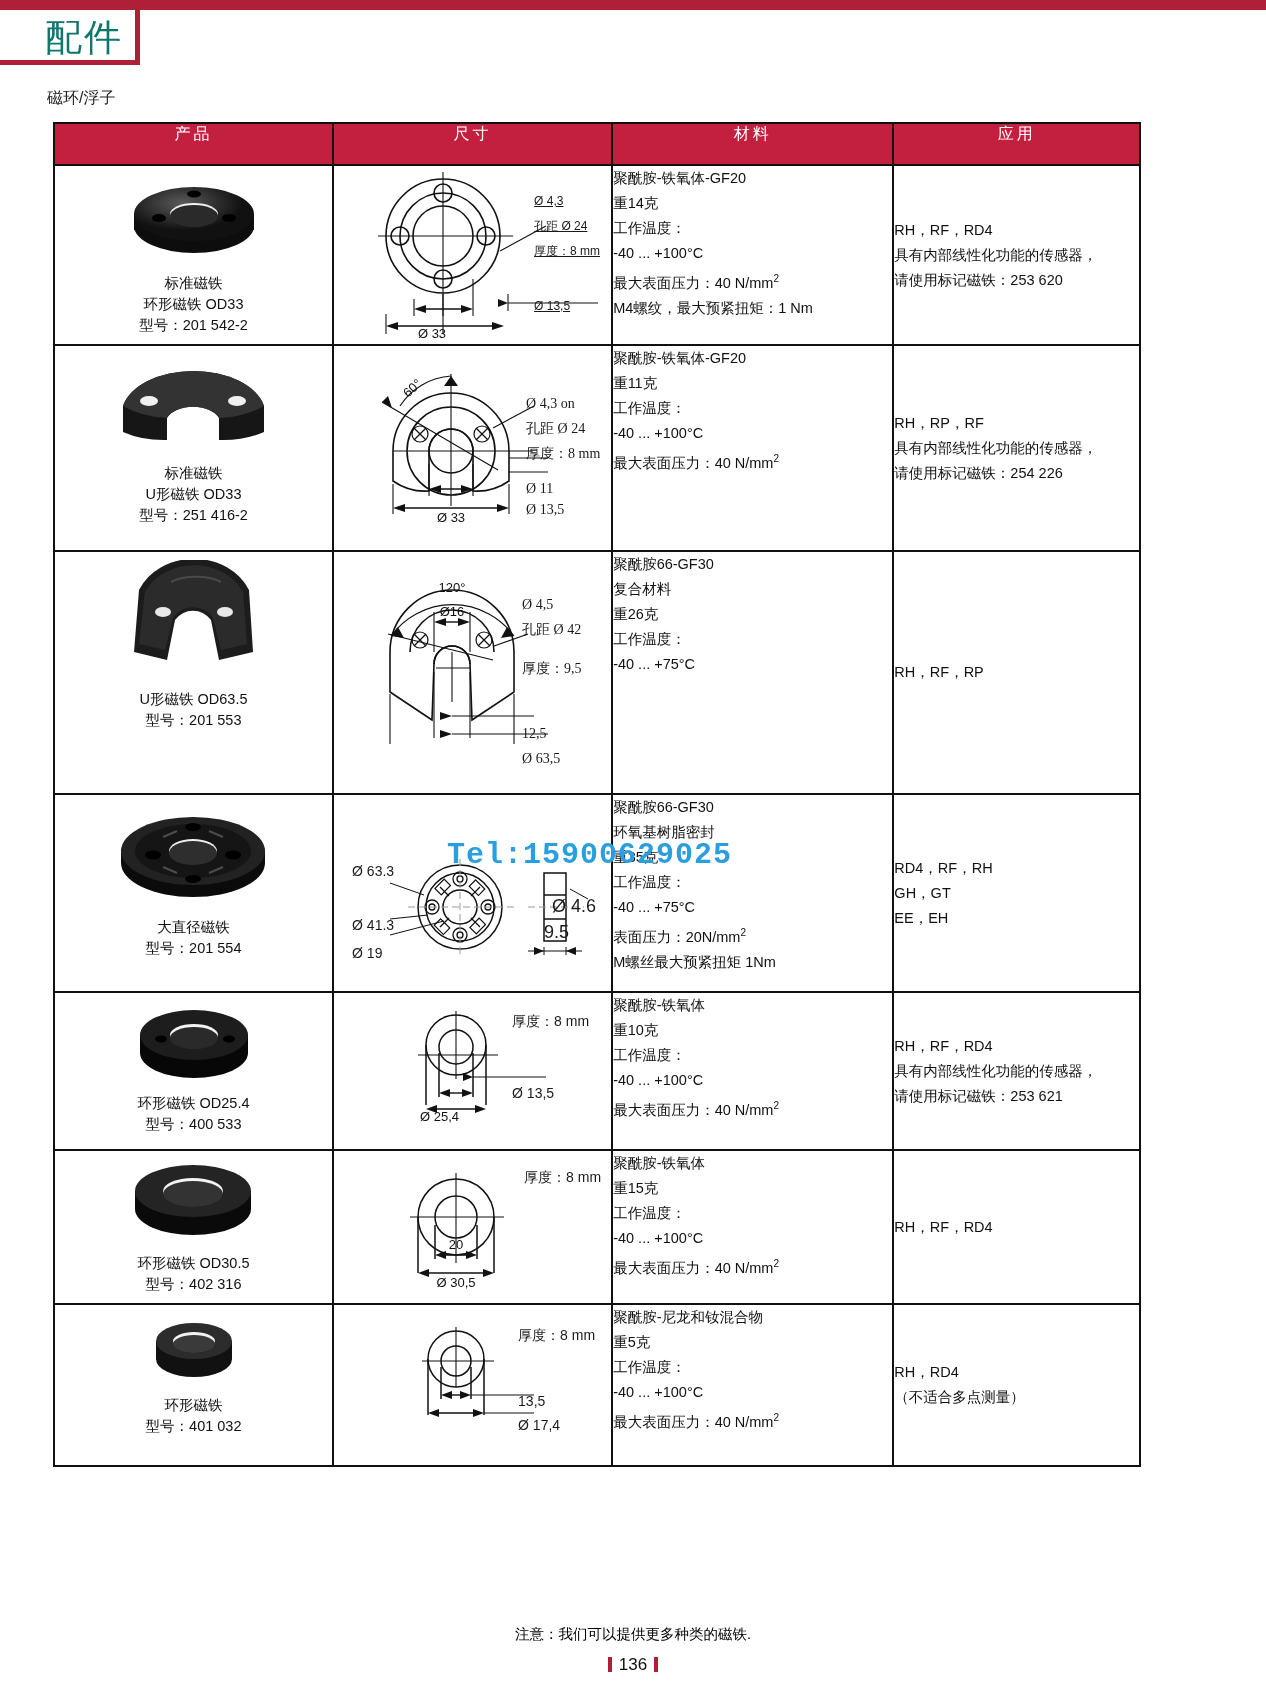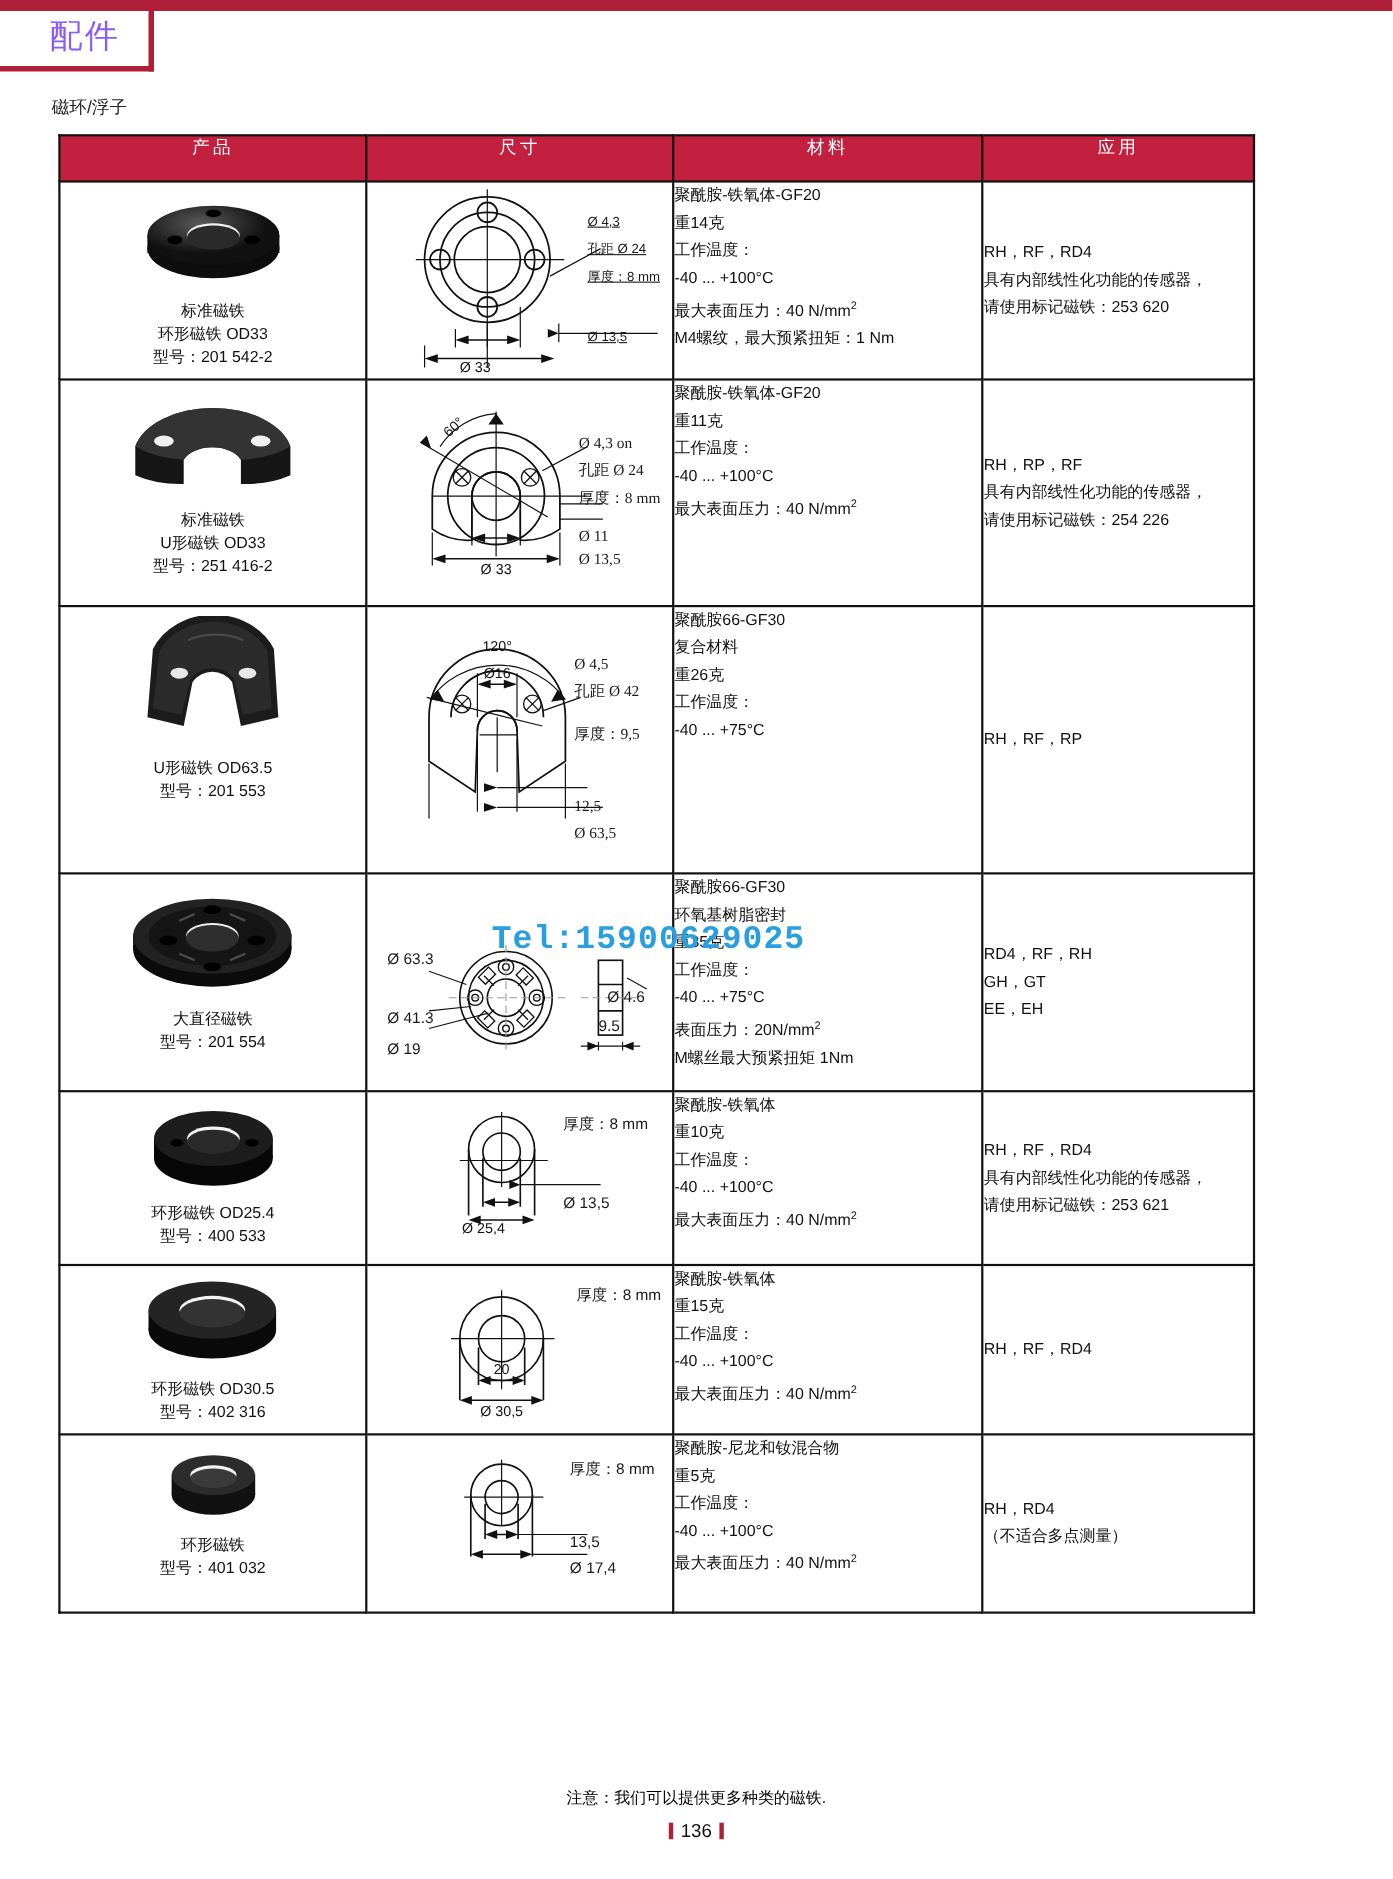--- a/index.html
+++ b/index.html
@@ -5,21 +5,21 @@
   html,body{margin:0;padding:0;}
   body{
     width:1266px;height:1708px;background:#fff;
     font-family:"Liberation Sans","DejaVu Sans",sans-serif;
     color:#1a1a1a;position:relative;overflow:hidden;
   }
   
   .top-bar{position:absolute;left:0;top:0;width:1266px;height:10px;background:#b01f38;}
   .title-box{position:absolute;left:0;top:10px;width:140px;height:55px;
       border-right:5px solid #b01f38;border-bottom:5px solid #b01f38;box-sizing:border-box;}
-  .title-text{position:absolute;left:45px;top:13px;font-size:30px;color:#8b5cf6;letter-spacing:2px;}
+  .title-text{position:absolute;left:45px;top:13px;font-size:37px;color:#0f766e;letter-spacing:2px;}
   .section-label{position:absolute;left:47px;top:88px;font-size:16px;color:#222;}
 
   
   .tbl{position:absolute;left:53px;top:122px;width:1088px;border-collapse:collapse;
        table-layout:fixed;}
   .tbl td,.tbl th{border:2px solid #111;padding:0;vertical-align:top;}
   thead th{background:#c3203f;color:#fff;font-size:16px;font-weight:normal;
            height:40px;text-align:center;vertical-align:middle;letter-spacing:3px;border-color:#111;}
   col.c1{width:258px}col.c2{width:258px}col.c3{width:260px}col.c4{width:228px}
 
@@ -390,21 +390,21 @@
           <line x1="180" y1="96" x2="234" y2="96"></line>
         </g>
         <polygon points="196,96 186,92 186,100" fill="#111"></polygon>
         <polygon points="218,96 228,92 228,100" fill="#111"></polygon>
       </svg>
       <div style="font-size:14px;line-height:28px;position:relative;margin:-108px 0 0 18px;width:240px;">
         <div>Ø 63.3</div>
         <div style="margin-top:26px">Ø 41.3</div>
         <div>Ø 19</div>
       </div>
-      <div style="font-size:14px;line-height:26px;position:relative;margin:-74px 0 0 218px;width:110px;">
+      <div style="font-size:18px;line-height:26px;position:relative;margin:-74px 0 0 218px;width:110px;">
         <div>Ø 4.6</div>
         <div style="margin-left:-8px">9.5</div>
       </div>
       <div style="height:46px"></div>
     </td>
     <td class="cell-mat">
       <div class="rowline">聚酰胺66-GF30</div>
       <div class="rowline">环氧基树脂密封</div>
       <div class="rowline">重35克</div>
       <div class="rowline">工作温度：</div>

